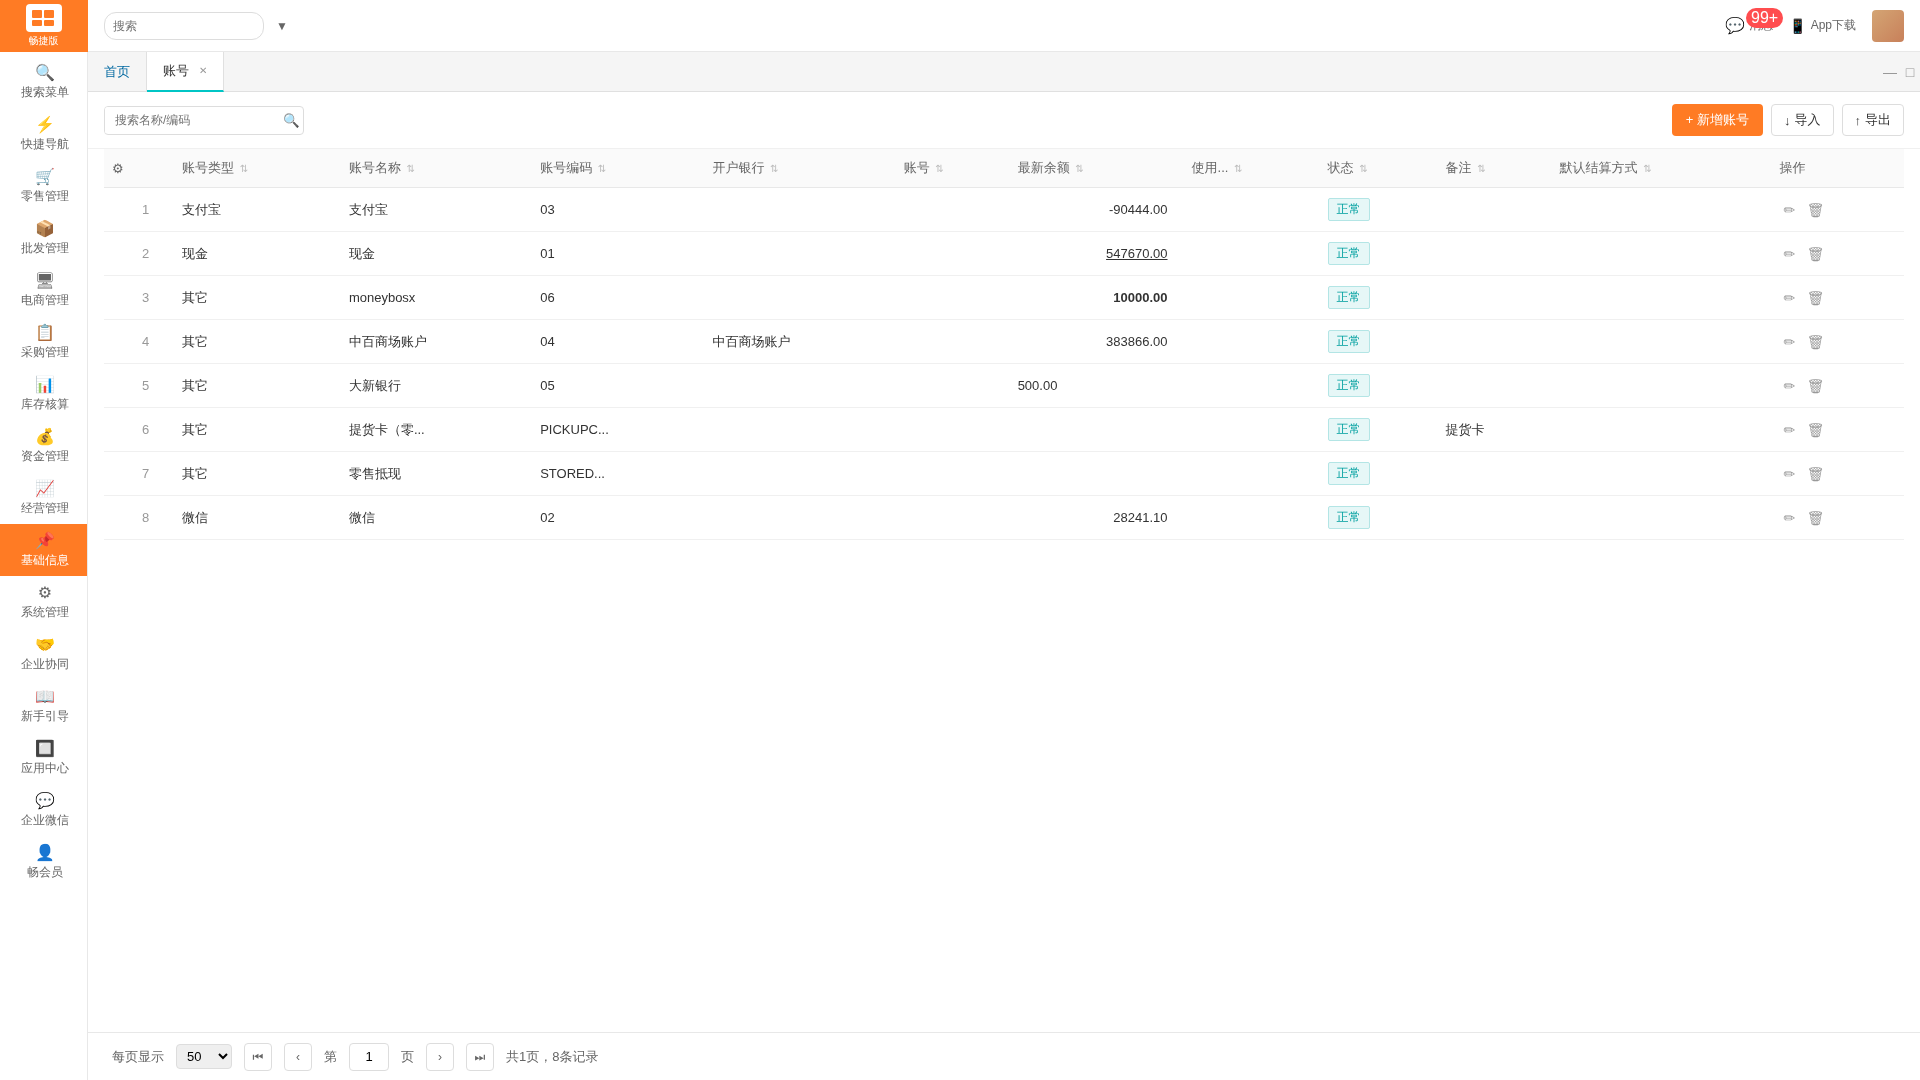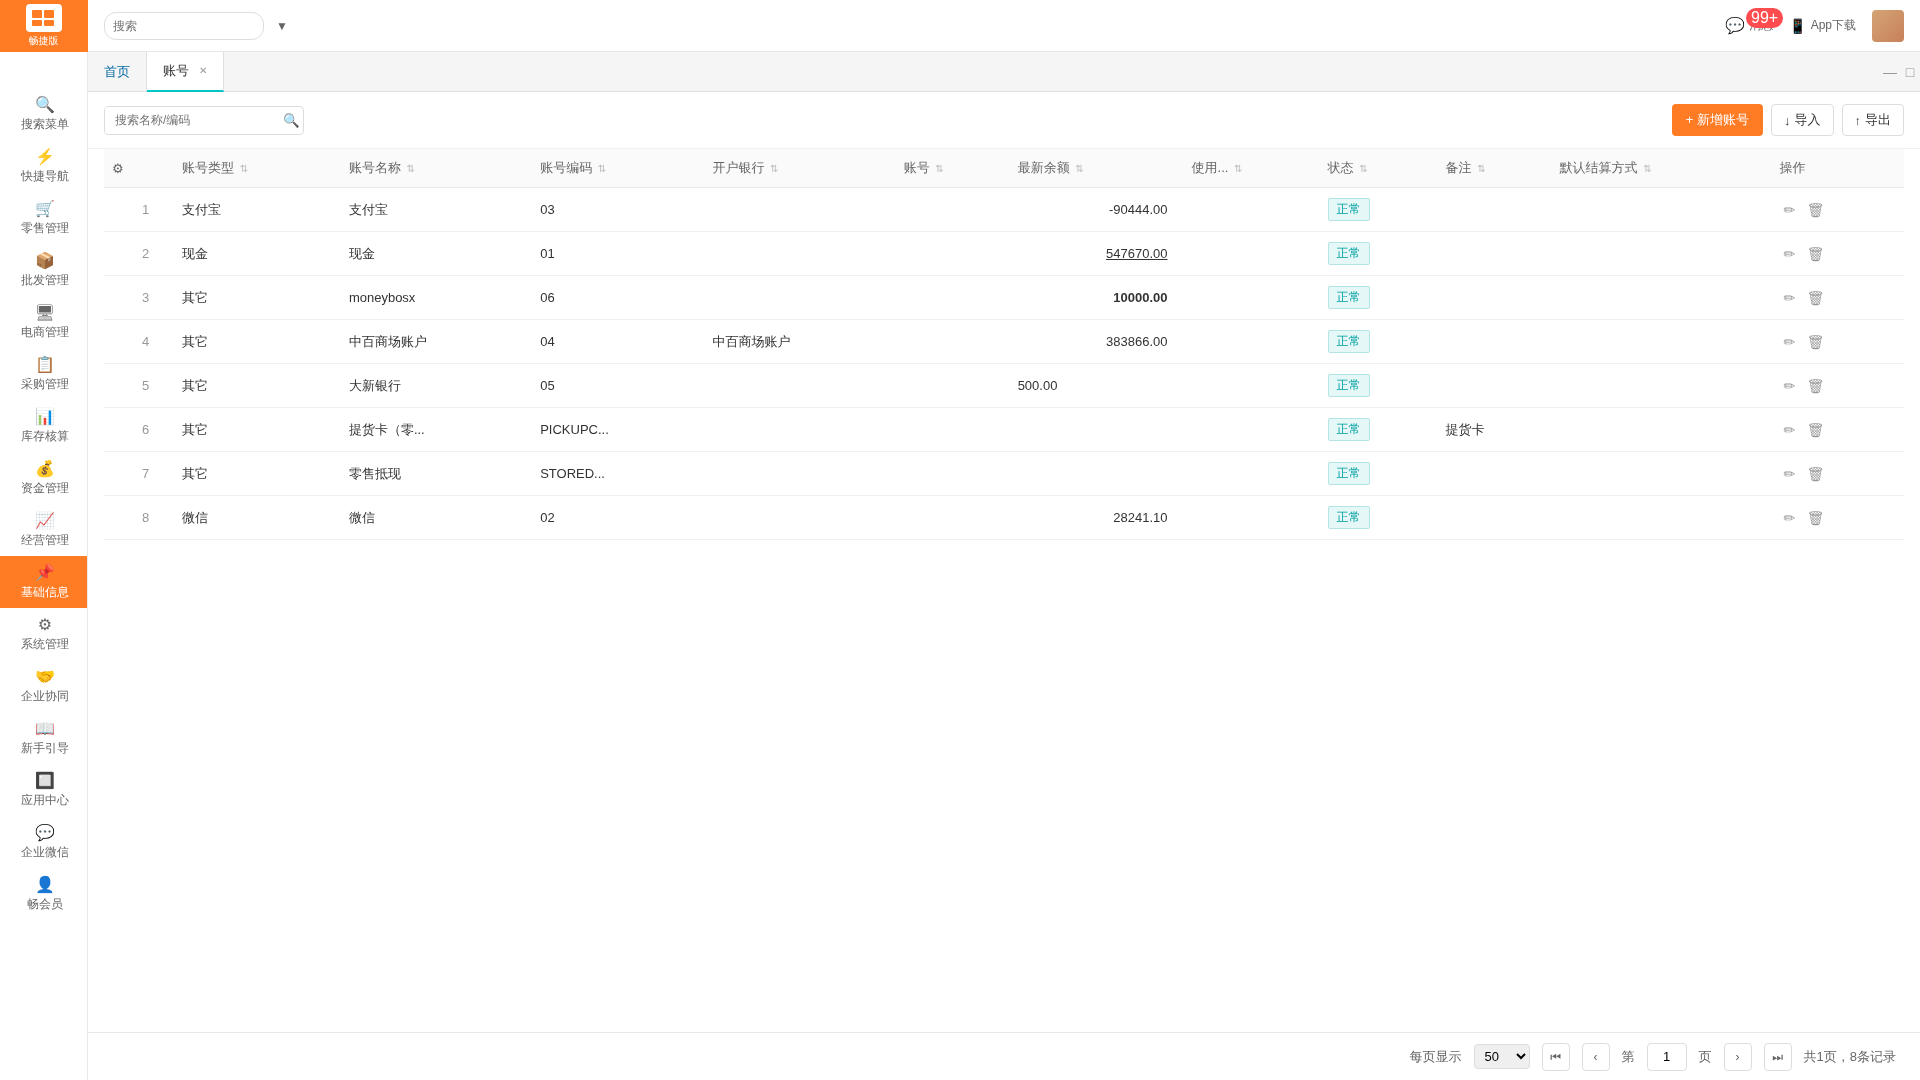--- a/index.html
+++ b/index.html
@@ -8,21 +8,20 @@
     
     .sidebar {
       width: 88px;
       background: #fff;
       display: flex;
       flex-direction: column;
       align-items: center;
       border-right: 1px solid #e8e8e8;
       flex-shrink: 0;
       z-index: 10;
-      gap: 32px;
     }
     .sidebar-logo {
       width: 88px;
       height: 52px;
       background: #ff7b24;
       display: flex;
       flex-direction: column;
       align-items: center;
       justify-content: center;
       color: white;
@@ -274,21 +273,20 @@
     }
     .gear-col { width: 30px; }
     .number-col { width: 40px; color: #666; }
 
     
     .pagination-bar {
       height: 48px;
       border-top: 1px solid #e8e8e8;
       display: flex;
       align-items: center;
-      justify-content: flex-end;
       padding: 16px 24px;
       gap: 12px;
       font-size: 13px;
       color: #666;
     }
     .page-size-select {
       border: 1px solid #ddd;
       border-radius: 4px;
       padding: 3px 6px;
       font-size: 13px;

